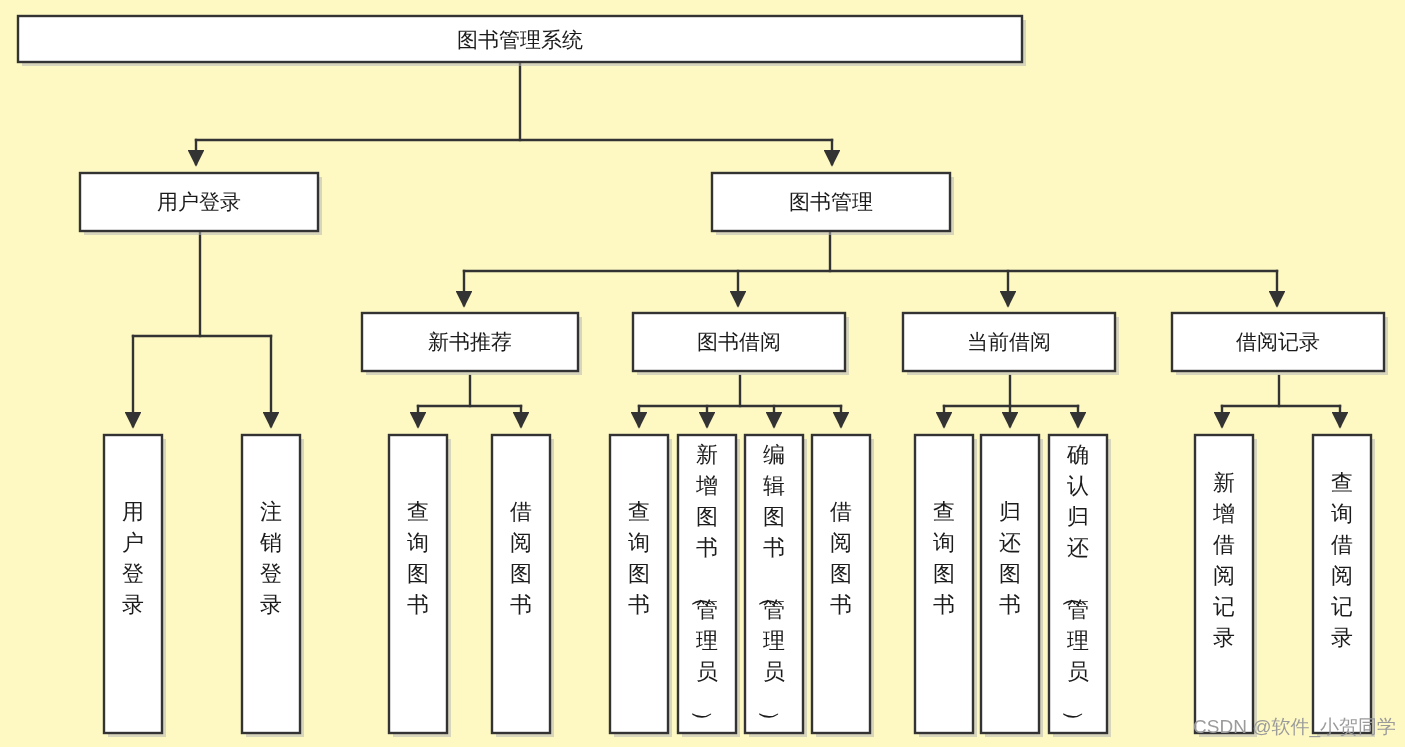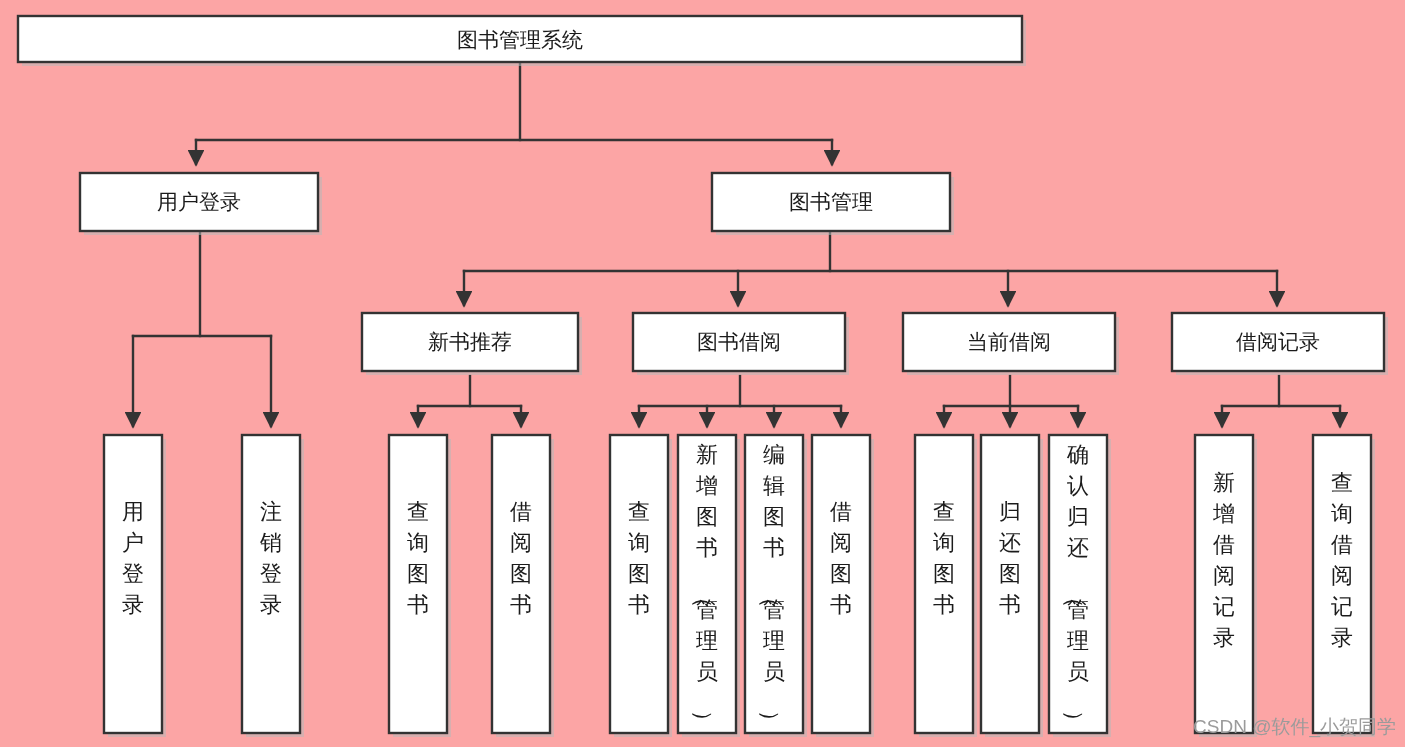--- a/index.html
+++ b/index.html
@@ -10,21 +10,21 @@
   body {
     width: 1405px;
     height: 747px;
     font-family: "Liberation Sans", "DejaVu Sans", sans-serif;
     overflow: hidden;
   }
   #diagram-root {
     position: relative;
     width: 1405px;
     height: 747px;
-    background: #fca5a5;
+    background: #fef9c3;
   }
   svg#chart-svg {
     position: absolute;
     top: 0;
     left: 0;
     width: 1405px;
     height: 747px;
   }
   .node-box {
     fill: #ffffff;

